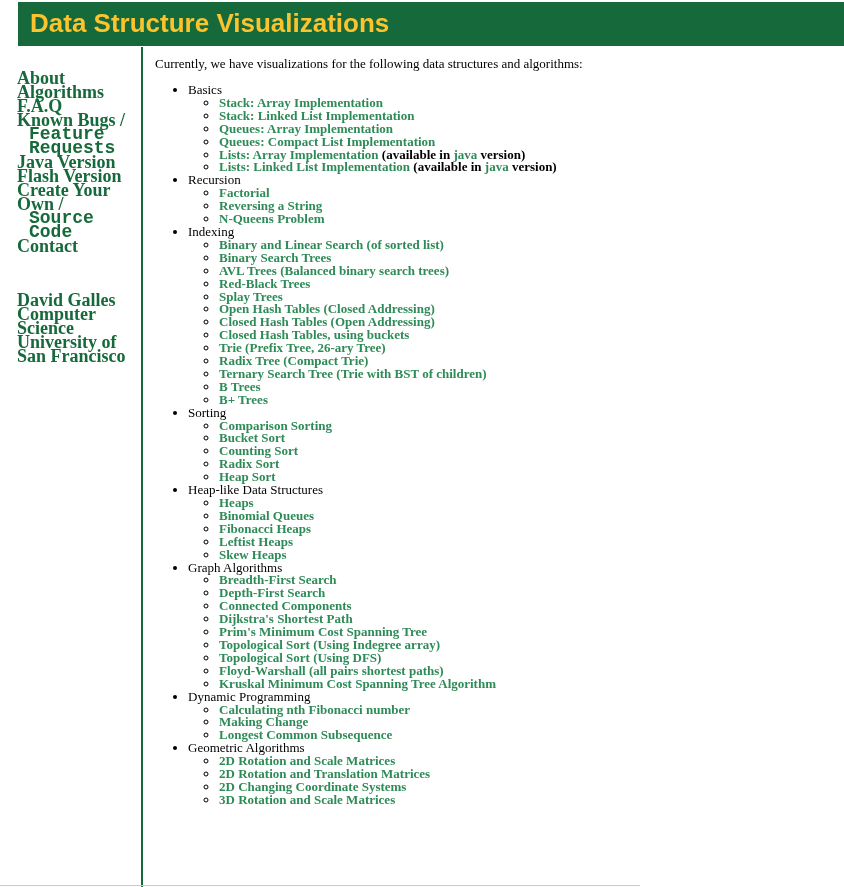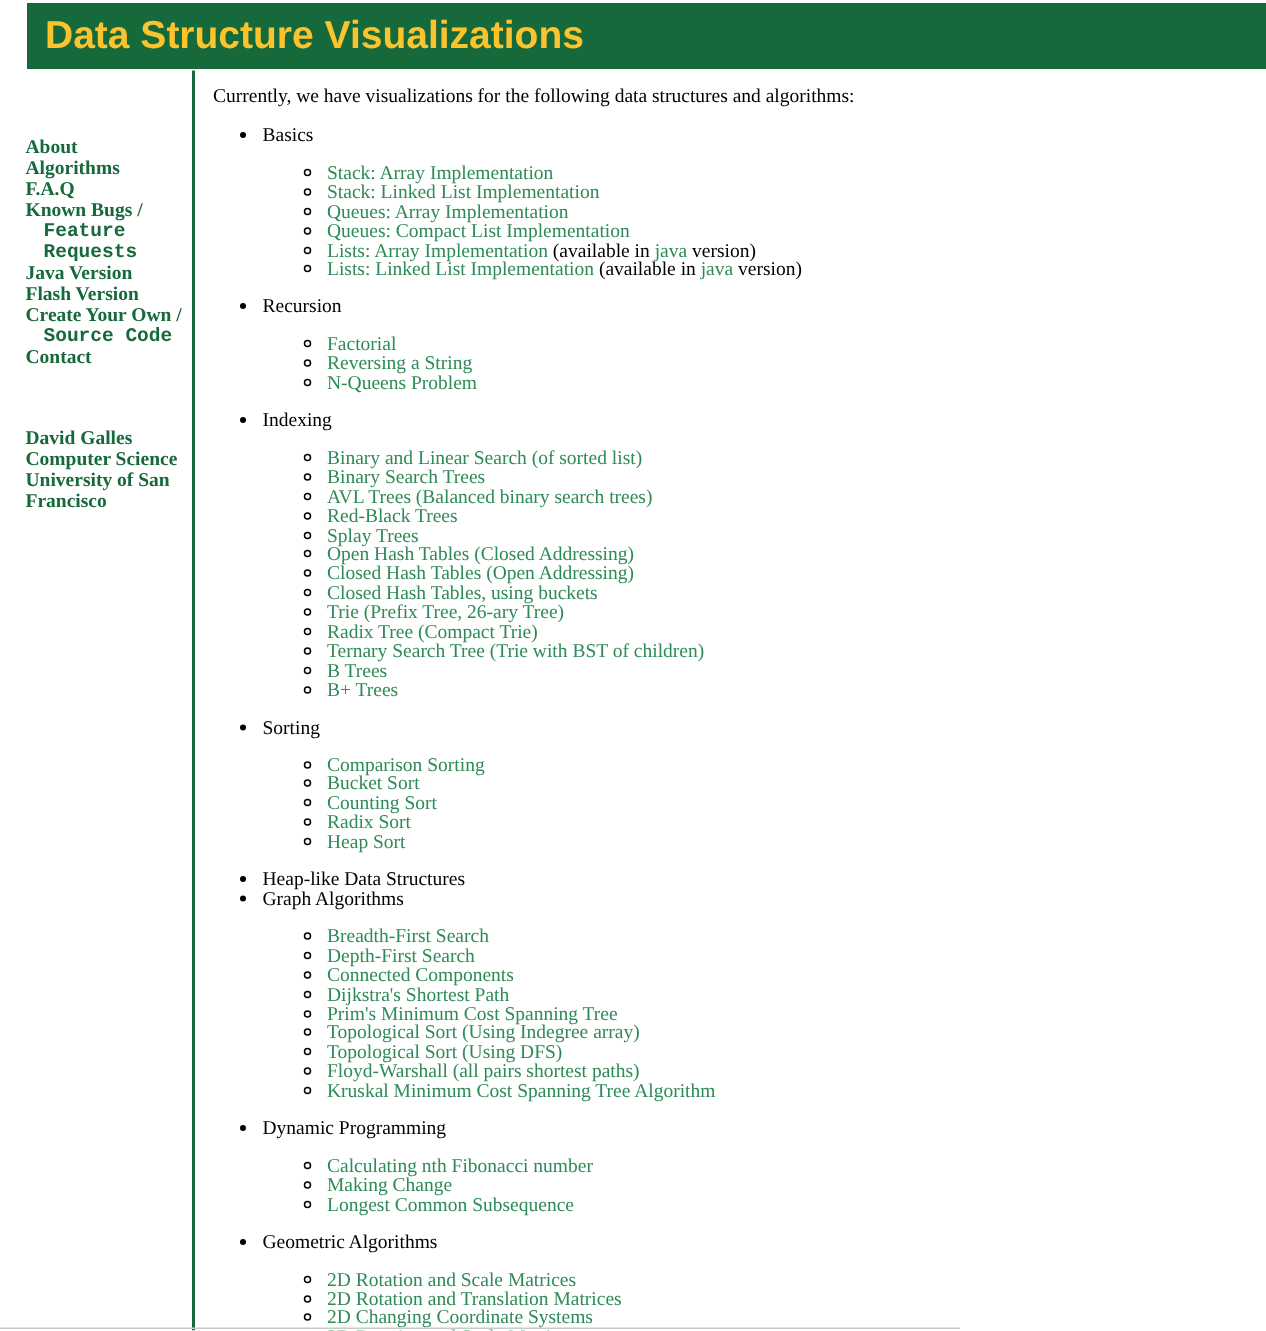--- a/index.html
+++ b/index.html
@@ -22,47 +22,46 @@
     font-weight: bold;
     font-size: 26px;
     color: #FBC32D;
     white-space: nowrap;
   }
   .layout {
     position: absolute; left: 0; top: 47px; right: 0; bottom: 0;
     display: flex;
   }
   .sidebar {
-    width: 128px;
+    width: 141px;
     padding: 24px 4px 0 17px;
-    font-size: 13px;
+    font-size: 18px;
     line-height: 14px;
     font-weight: bold;
     color: #16693B;
-    margin-top: 20px;
   }
   .divider {
     width: 2px;
     background: #16693B;
   }
   .main {
     flex: 1;
     padding: 9px 8px 14px 12px;
     font-size: 13px;
     color: #000000;
   }
   .nav-link { display: block; color: #16693B; text-decoration: none; }
   .nav-link span { display: block; }
   .nav-link .line2 { padding-left: 12px; font-family: Liberation Mono, monospace; }
   .credit { margin-top: 40px; text-align: left; }
   .credit span { display: block; }
   .credit .wrapline { display: block; }
   .intro { line-height: 15px; }
   ul.l1 { margin: 13px 0 0 0; padding-left: 33px; list-style: disc outside; }
-  ul.l2 { margin: 12px; padding-left: 31px; list-style: circle outside; }
+  ul.l2 { margin: 0; padding-left: 31px; list-style: circle outside; font-weight: bold; }
   ul.l3 { margin: 1px 0 0 0; padding-left: 32px; list-style: square outside; }
   ul.l1 > li { line-height: 12.9px; }
   ul.l2 > li { line-height: 12.9px; }
   ul.l3 > li { line-height: 14px; }
   .main a { color: #2E8B57; text-decoration: none; }
   .bottom-edge {
     position: absolute; left: 0; bottom: 1px;
     width: 640px; height: 1px;
     background: #c9c9c9;
   }
@@ -142,21 +141,27 @@
             <li><a href="#">B Trees</a></li>
             <li><a href="#">B+ Trees</a></li>
           </ul></li>
         <li><span>Sorting</span><ul class="l2">
             <li><a href="#">Comparison Sorting</a></li>
             <li><a href="#">Bucket Sort</a></li>
             <li><a href="#">Counting Sort</a></li>
             <li><a href="#">Radix Sort</a></li>
             <li><a href="#">Heap Sort</a></li>
           </ul></li>
-        <li><span>Heap-like Data Structures</span></li>
+        <li><span>Heap-like Data Structures</span><ul class="l2">
+            <li><a href="#">Heaps</a></li>
+            <li><a href="#">Binomial Queues</a></li>
+            <li><a href="#">Fibonacci Heaps</a></li>
+            <li><a href="#">Leftist Heaps</a></li>
+            <li><a href="#">Skew Heaps</a></li>
+          </ul></li>
         <li><span>Graph Algorithms</span><ul class="l2">
             <li><a href="#">Breadth-First Search</a></li>
             <li><a href="#">Depth-First Search</a></li>
             <li><a href="#">Connected Components</a></li>
             <li><a href="#">Dijkstra's Shortest Path</a></li>
             <li><a href="#">Prim's Minimum Cost Spanning Tree</a></li>
             <li><a href="#">Topological Sort (Using Indegree array)</a></li>
             <li><a href="#">Topological Sort (Using DFS)</a></li>
             <li><a href="#">Floyd-Warshall (all pairs shortest paths)</a></li>
             <li><a href="#">Kruskal Minimum Cost Spanning Tree Algorithm</a></li>

